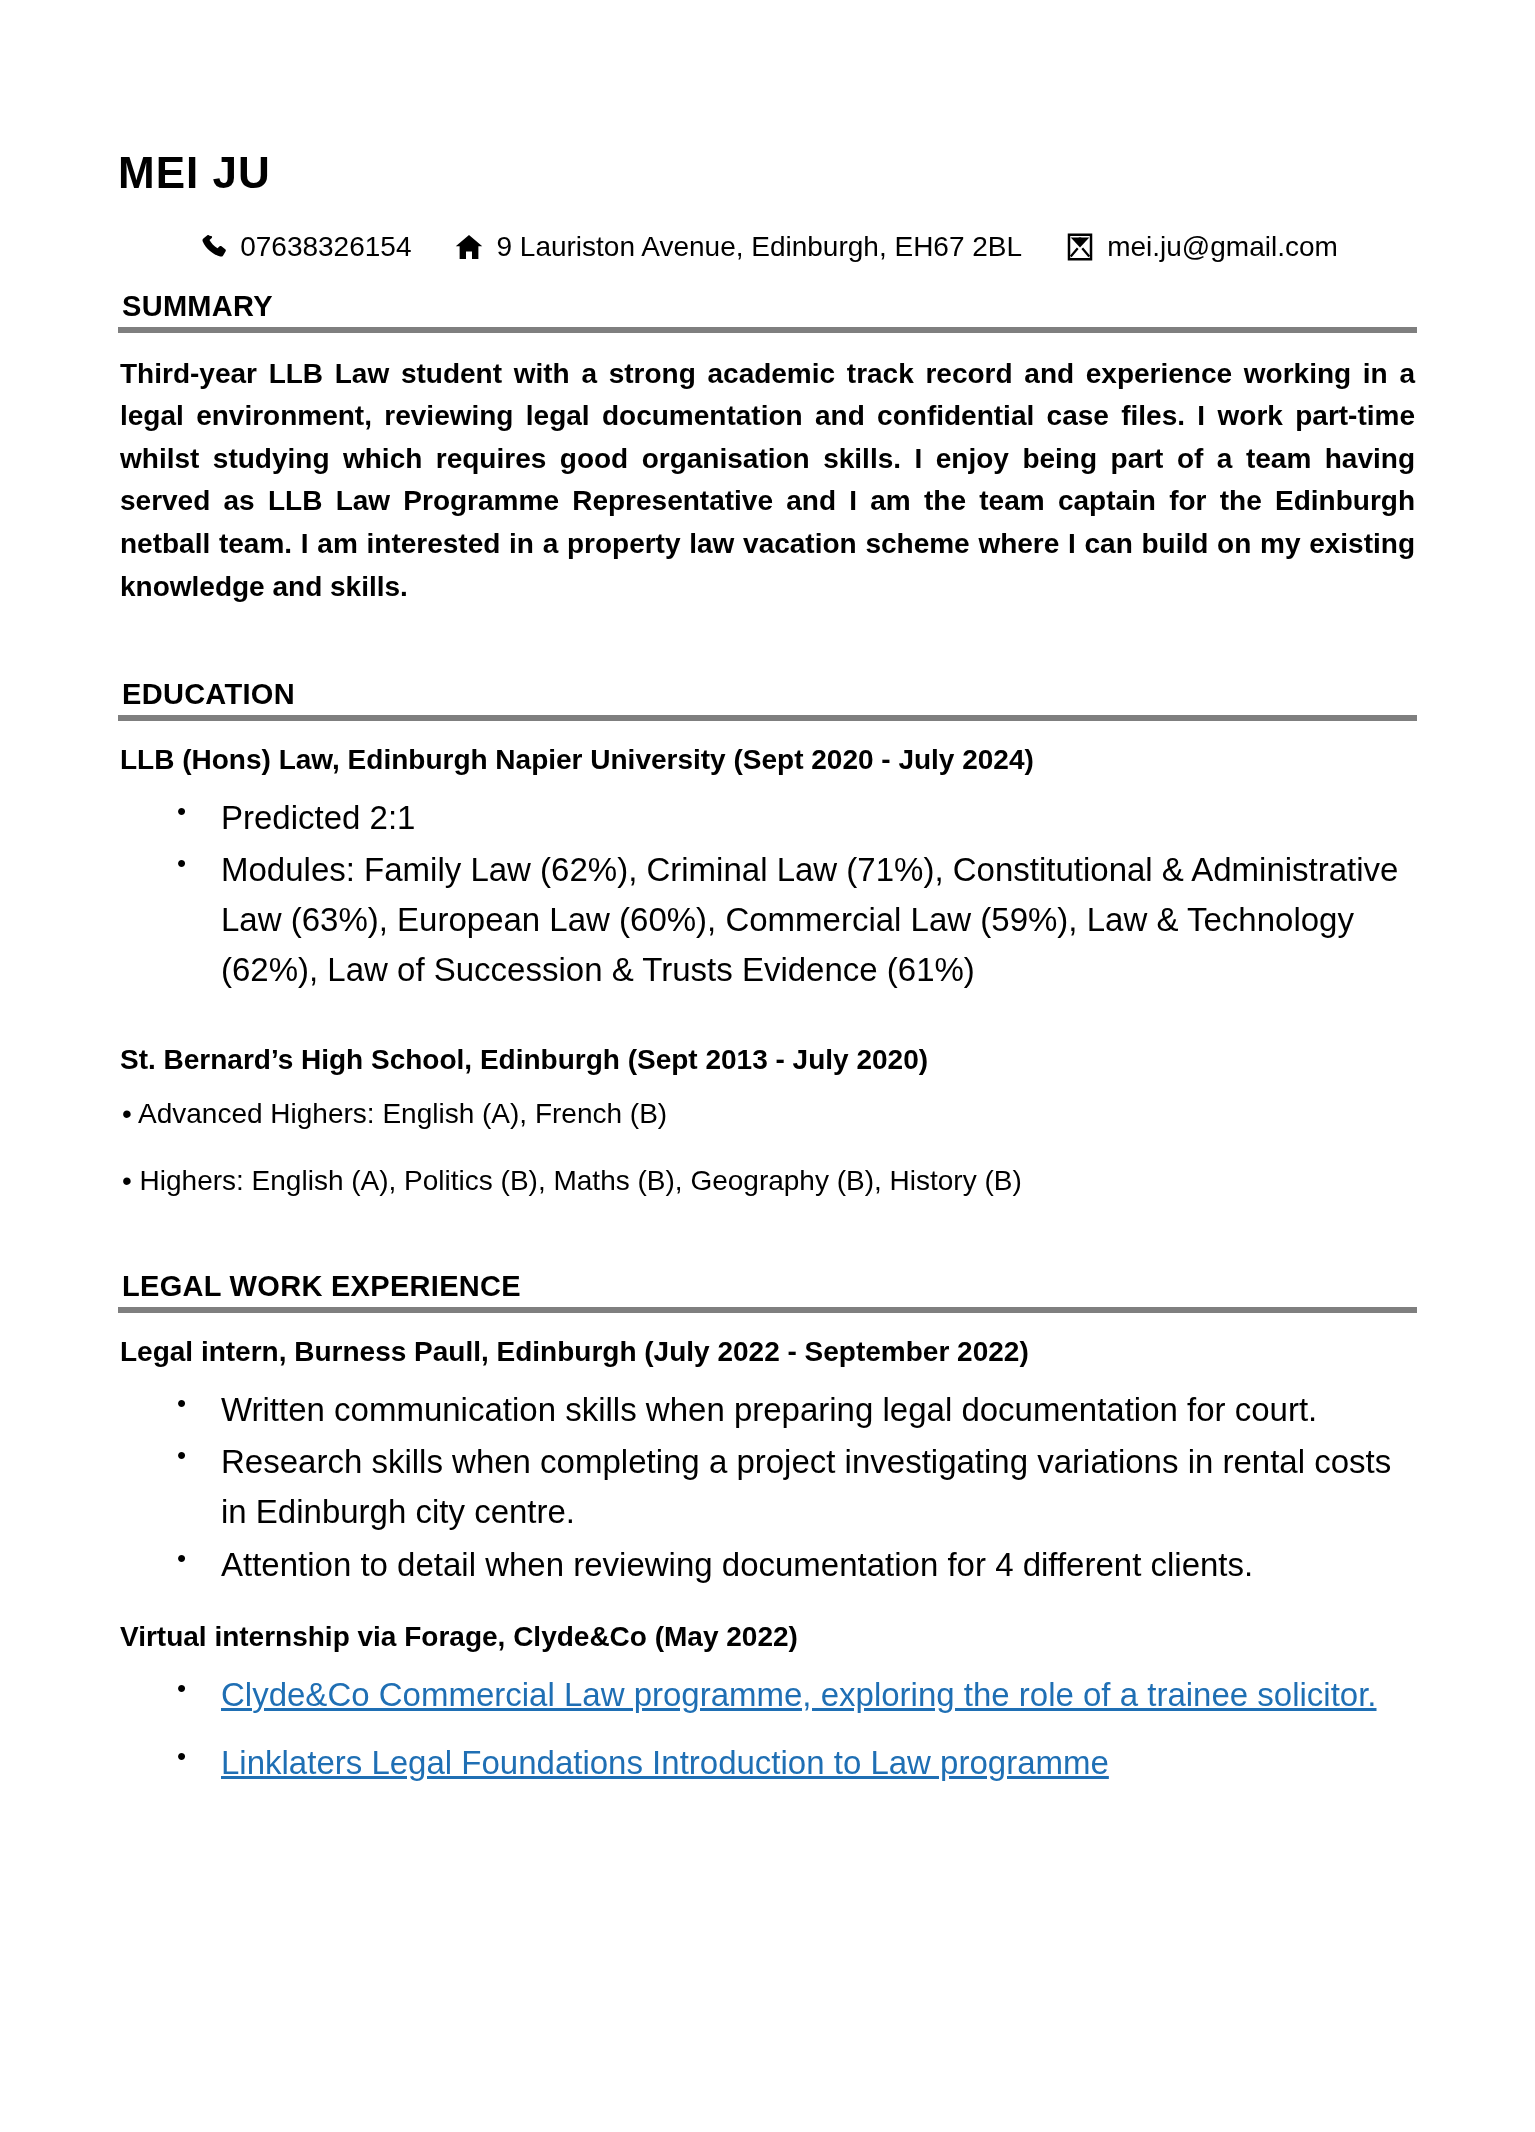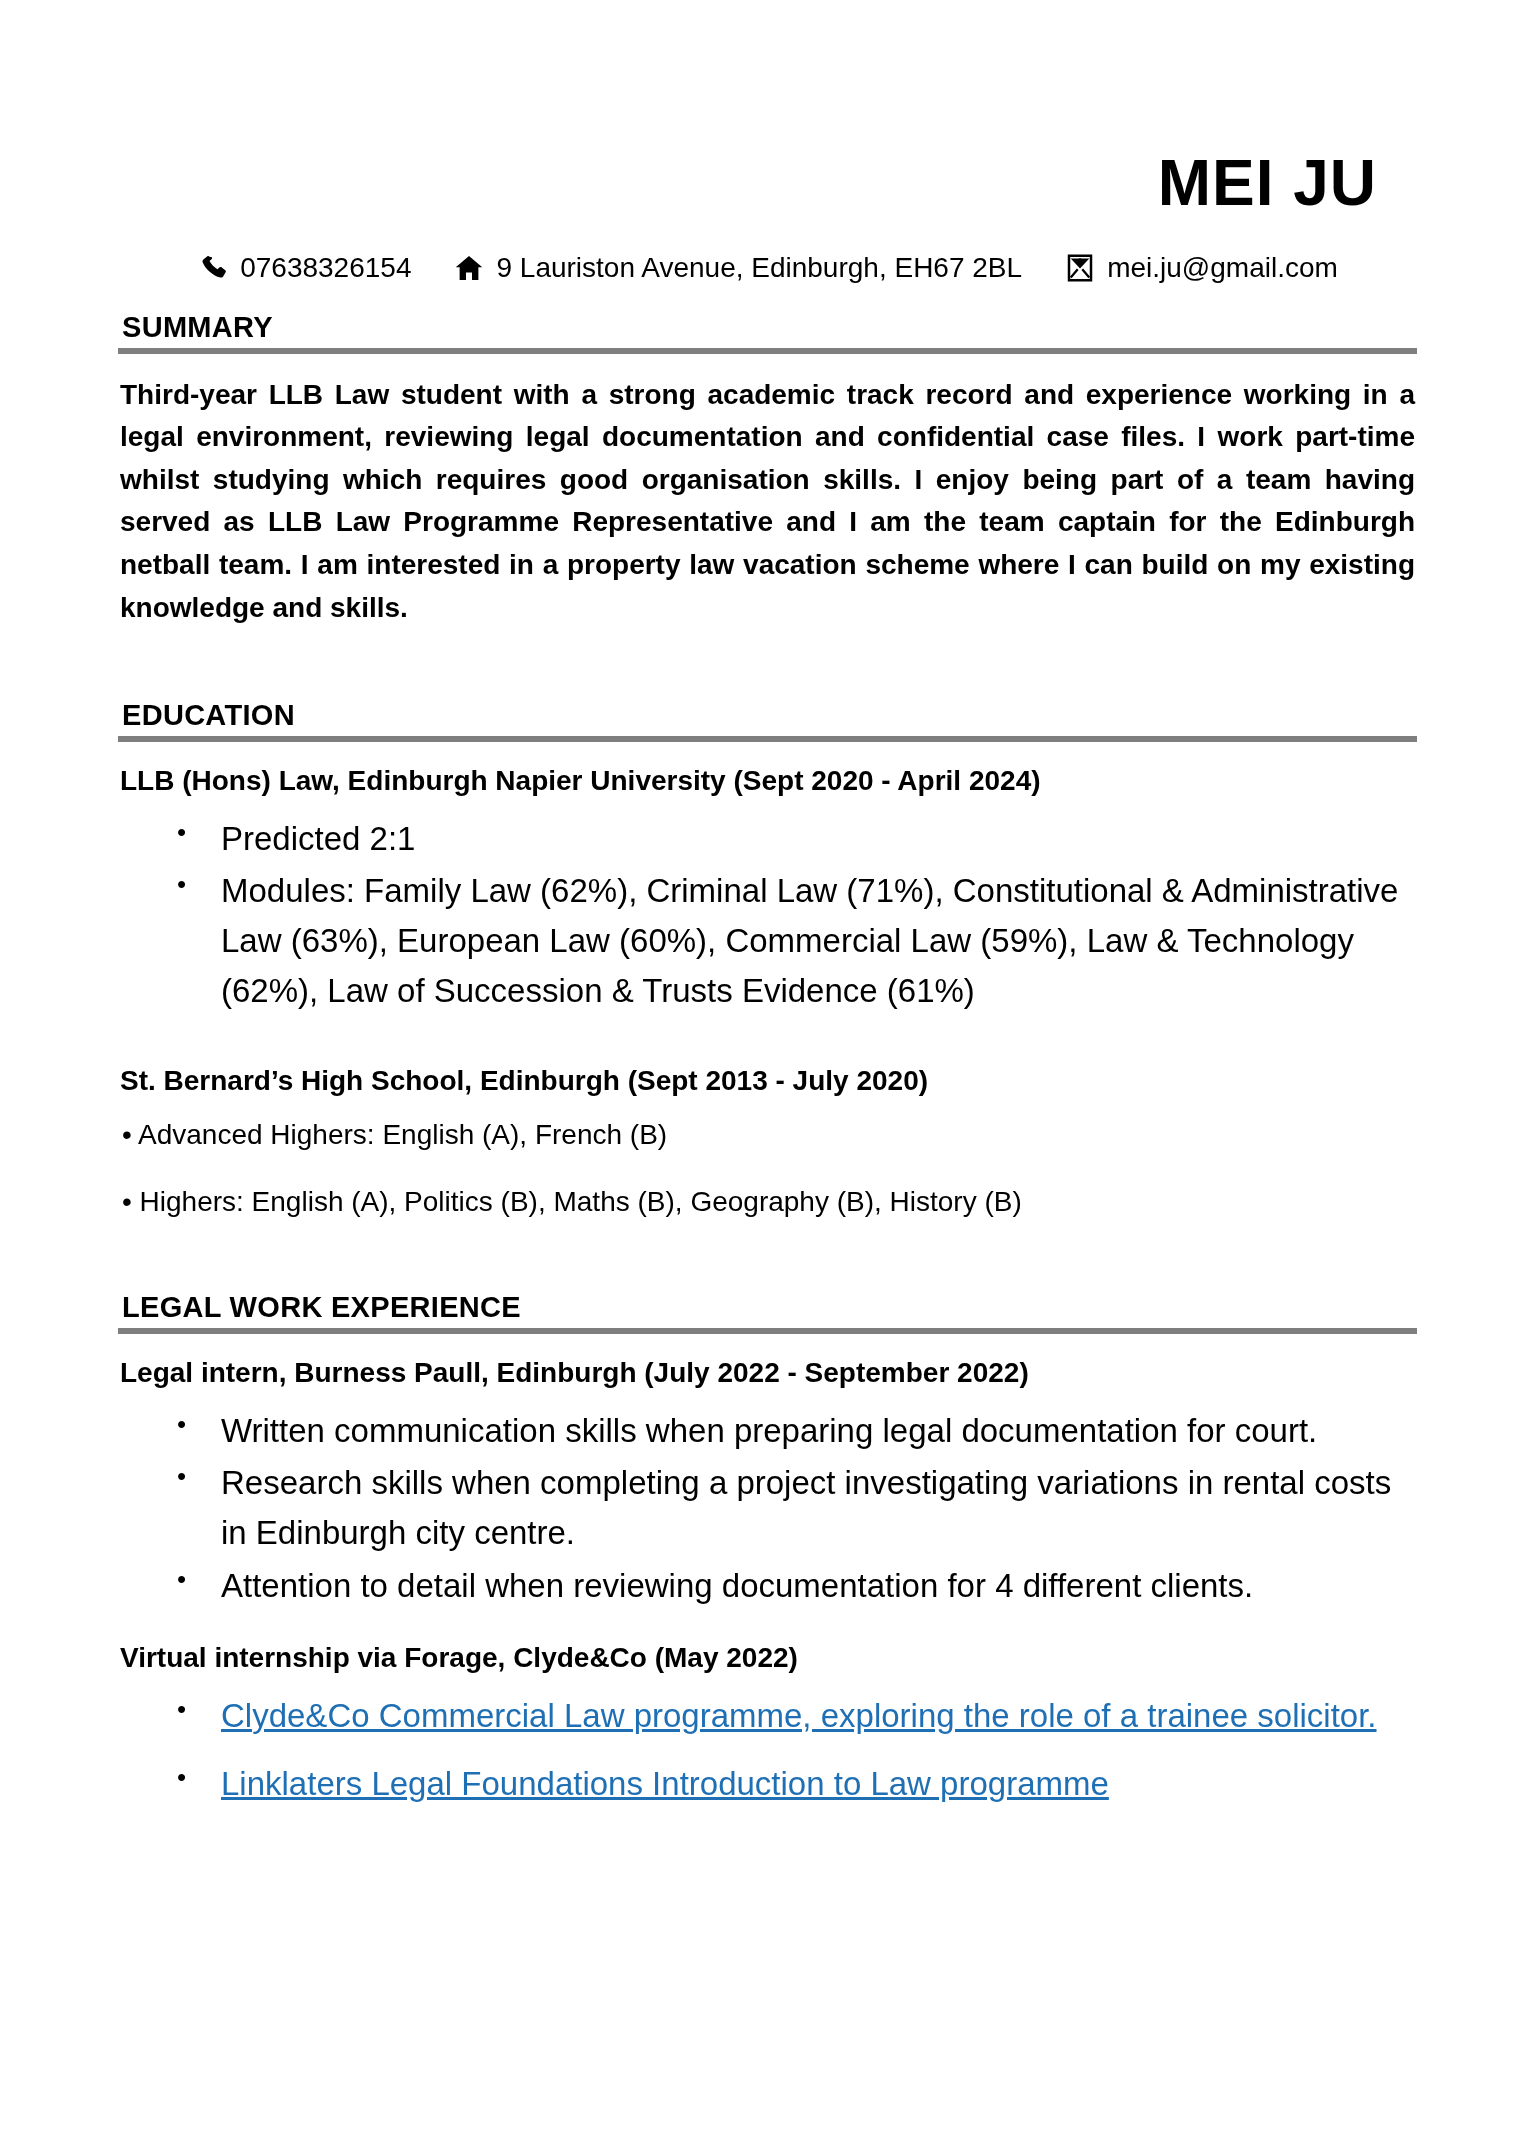--- a/index.html
+++ b/index.html
@@ -15,22 +15,22 @@
   .page {
     position: relative;
     width: 1535px;
     height: 2132px;
     background: #ffffff;
     box-sizing: border-box;
     padding: 150px 118px 0 118px;
     overflow: hidden;
   }
   .name {
-    text-align: right;
-    font-size: 64px;
+    text-align: left;
+    font-size: 44px;
     font-weight: bold;
     letter-spacing: 1px;
     line-height: 1.05;
     margin: 0 0 34px 0;
     padding-right: 40px;
   }
   .contact-row {
     display: flex;
     justify-content: center;
     align-items: center;
@@ -174,21 +174,21 @@
     <div class="rule"></div>
     <p class="summary-text">Third-year LLB Law student with a strong academic track record and experience working in a legal environment, reviewing legal documentation and confidential case files. I work part-time whilst studying which requires good organisation skills. I enjoy being part of a team having served as LLB Law Programme Representative and I am the team captain for the Edinburgh netball team. I am interested in a property law vacation scheme where I can build on my existing knowledge and skills.</p>
   </div>
 
   <div class="gap-lg"></div>
 
   <div class="section">
     <div class="section-heading">EDUCATION</div>
     <div class="rule"></div>
 
-    <div class="entry-title">LLB (Hons) Law, Edinburgh Napier University (Sept 2020 - April 2024)</div>
+    <div class="entry-title">LLB (Hons) Law, Edinburgh Napier University (Sept 2020 - July 2024)</div>
     <ul class="bullets">
       <li>Predicted 2:1</li>
       <li>Modules: Family Law (62%), Criminal Law (71%), Constitutional &amp; Administrative Law (63%), European Law (60%), Commercial Law (59%), Law &amp; Technology (62%), Law of Succession &amp; Trusts Evidence (61%)</li>
     </ul>
 
     <div class="gap-md"></div>
 
     <div class="entry-title">St. Bernard’s High School, Edinburgh (Sept 2013 - July 2020)</div>
     <div class="plain-bullet">• Advanced Highers: English (A), French (B)</div>
     <div class="plain-bullet">• Highers: English (A), Politics (B), Maths (B), Geography (B), History (B)</div>

